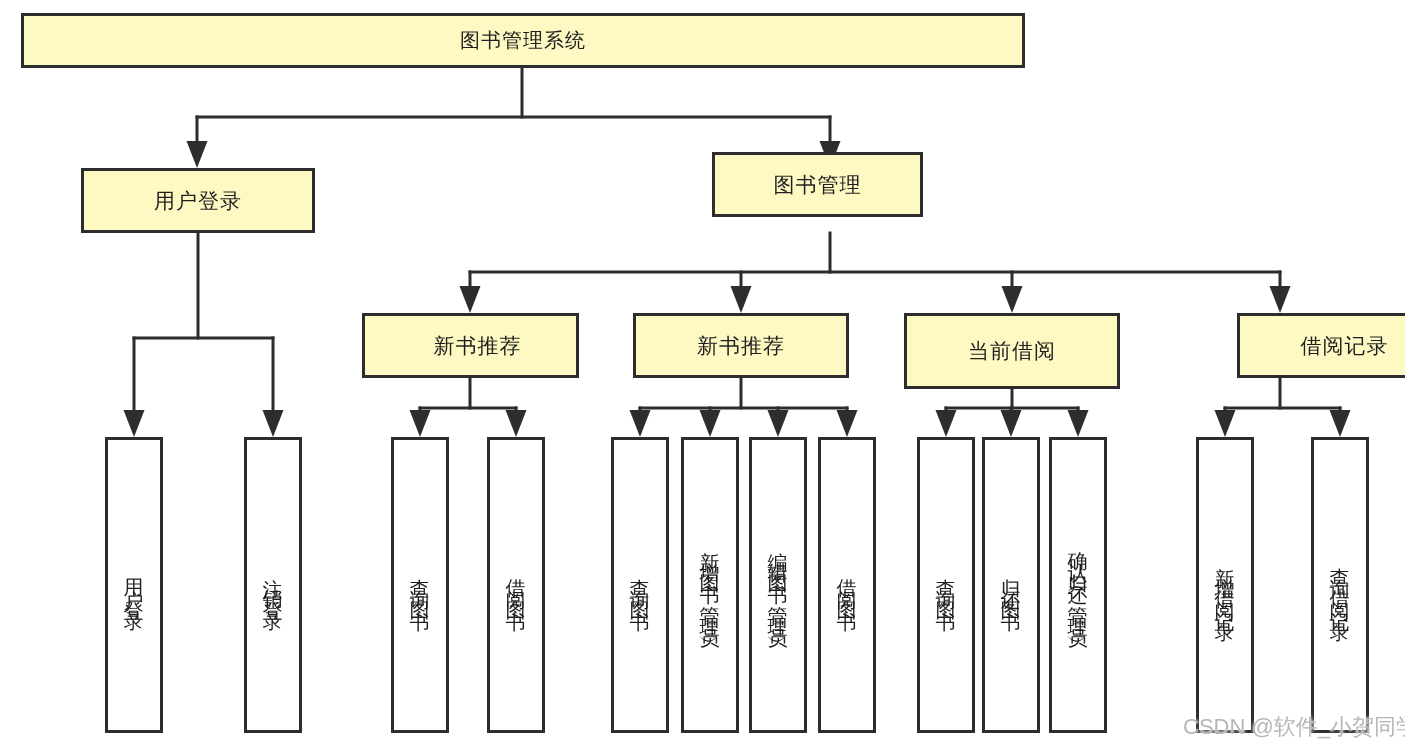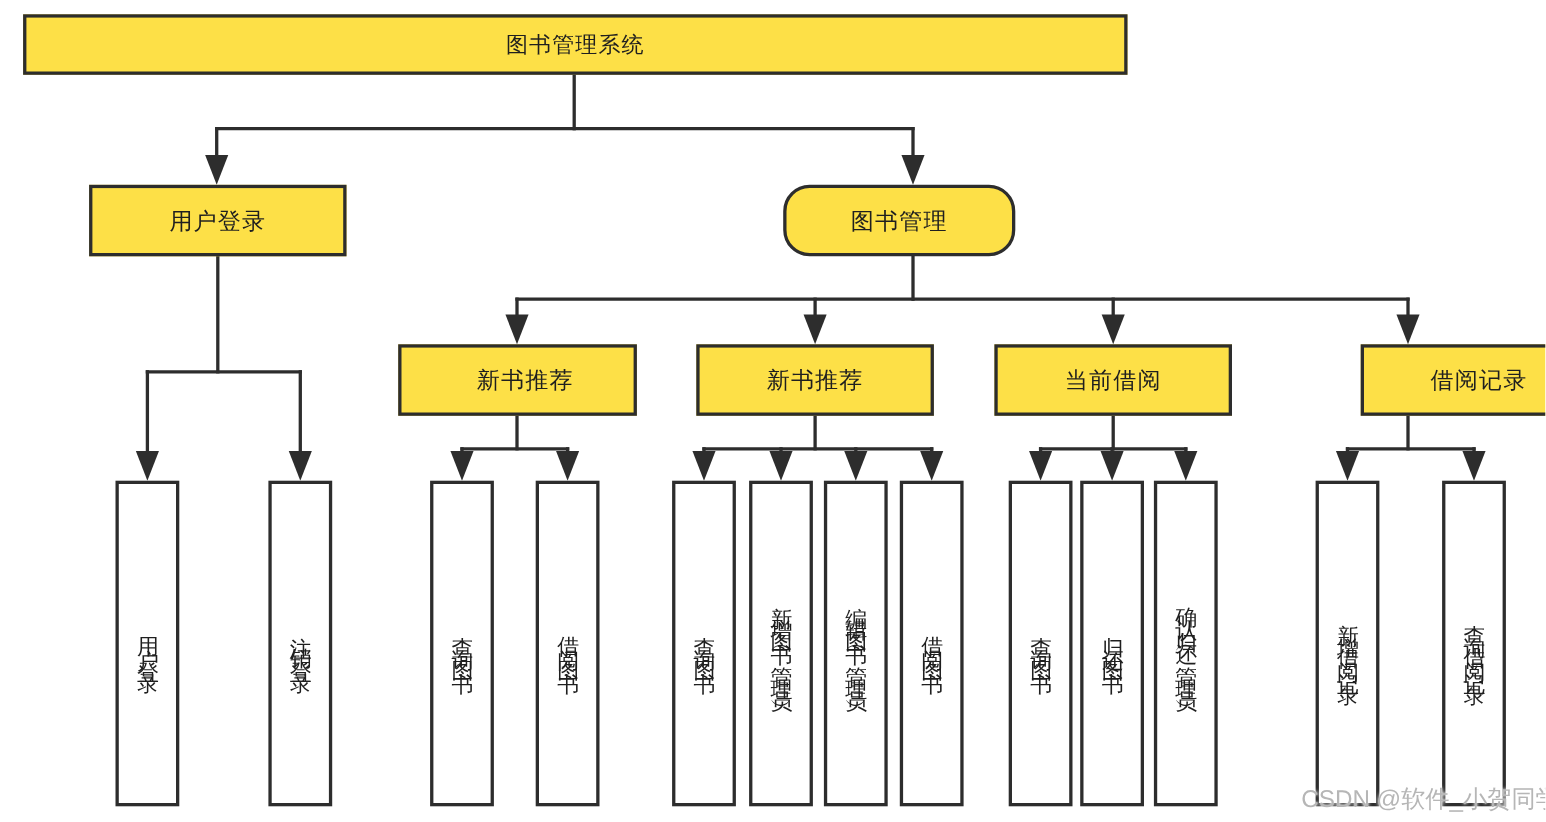--- a/index.html
+++ b/index.html
@@ -22,21 +22,21 @@
   .connectors {
     position: absolute;
     left: 0; top: 0;
     width: 1405px; height: 747px;
     color: var(--line);
   }
   .node {
     position: absolute;
     box-sizing: border-box;
     border: 3px solid var(--line);
-    background: #fde047;
+    background: #fef9c3;
     display: flex;
     align-items: center;
     justify-content: center;
     font-size: 21px;
     letter-spacing: 1px;
     white-space: nowrap;
     z-index: 2;
     font-family: Liberation Serif, serif;
   }
   .node.root { font-size: 20px; }
@@ -128,25 +128,25 @@
       <polygon points="935.5,410 956.5,410 946,437" fill="currentColor"></polygon>
       <polygon points="1000.5,410 1021.5,410 1011,437" fill="currentColor"></polygon>
       <polygon points="1067.5,410 1088.5,410 1078,437" fill="currentColor"></polygon>
       <polygon points="1214.5,410 1235.5,410 1225,437" fill="currentColor"></polygon>
       <polygon points="1329.5,410 1350.5,410 1340,437" fill="currentColor"></polygon>
     </svg>
 
   <div class="node root" style="left:21px; top:13px; width:1004px; height:55px;">图书管理系统</div>
 
   <div class="node" style="left:81px; top:168px; width:234px; height:65px;">用户登录</div>
-  <div class="node" style="left:712px; top:168px; width:211px; height:65px;border-radius:24px;">图书管理</div>
+  <div class="node" style="left:712px; top:152px; width:211px; height:65px;">图书管理</div>
 
   <div class="node" style="left:362px; top:313px; width:217px; height:65px;padding-left:14px;">新书推荐</div>
   <div class="node" style="left:633px; top:313px; width:216px; height:65px;">新书推荐</div>
-  <div class="node" style="left:904px; top:313px; width:216px; height:65px;">当前借阅</div>
+  <div class="node" style="left:904px; top:313px; width:216px; height:76px;">当前借阅</div>
   <div class="node" style="left:1237px; top:313px; width:215px; height:65px;">借阅记录</div>
 
   <div class="leaf" style="left:105px;">
     <span>用户登录</span>
   </div>
   <div class="leaf" style="left:244px;">
     <span>注销登录</span>
   </div>
   <div class="leaf" style="left:391px;">
     <span>查询图书</span>

